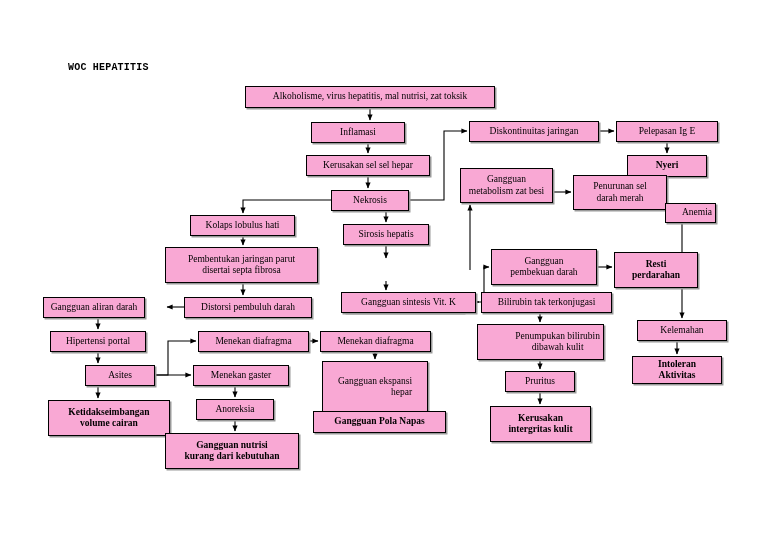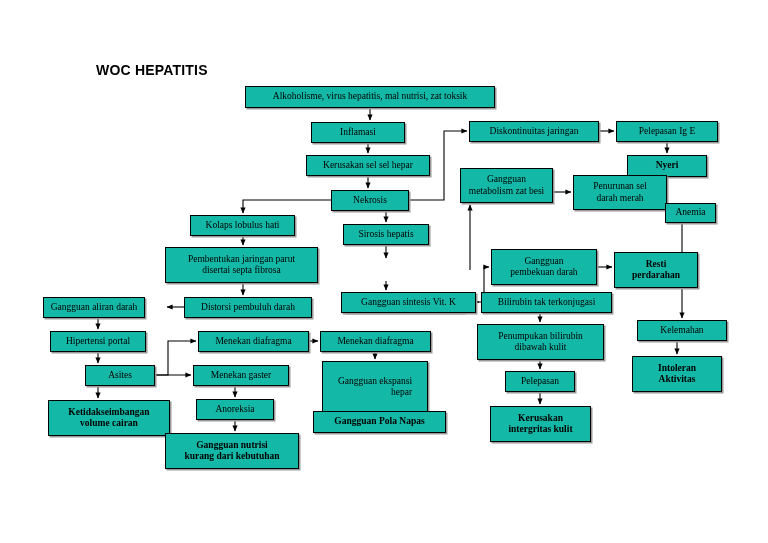--- a/index.html
+++ b/index.html
@@ -5,32 +5,31 @@
   html,body{margin:0;padding:0;background:#ffffff;}
   body{
     font-family:"Liberation Serif", serif;
     width:768px;height:543px;
     position:relative;overflow:hidden;
   }
   #canvas{position:absolute;left:0;top:0;width:768px;height:543px;}
   svg.edges{position:absolute;left:0;top:0;width:768px;height:543px;pointer-events:none;}
   .title{
     position:absolute;
-    font-family:Liberation Sans, sans-serif;
-    font-weight:bold;font-size:14px;
+    font-family:Liberation Mono, monospace;
+    font-weight:bold;font-size:10px;
     letter-spacing:.2px;
     color:#000;
     white-space:nowrap;
-    margin-left:28px;
   }
   .node{
     position:absolute;
     box-sizing:border-box;
     border:1px solid #000;
-    background:#14b8a6;
+    background:#f9a8d4;
     color:#000;
     display:flex;
     align-items:center;
     justify-content:center;
     text-align:center;
     font-size:9.5px;
     line-height:11.5px;
     padding:1px 3px;
     box-shadow:1.5px 1.5px 0 0 #9a9a9a;
   }
@@ -129,21 +128,21 @@
           <span>Gangguan</span>
           <span>metabolism zat besi</span>
         </div>
       </div>
       <div class="node" style="left: 573px; top: 175px; width: 94px; height: 35px;">
         <div>
           <span>Penurunan sel</span>
           <span>darah merah</span>
         </div>
       </div>
-      <div class="node" style="left: 665px; top: 203px; width: 51px; height: 20px;">
+      <div class="node" style="left: 665px; top: 203px; width: 51px; height: 20px; justify-content: flex-end;">
         <div>
           <span>Anemia</span>
         </div>
       </div>
       <div class="node" style="left: 190px; top: 215px; width: 105px; height: 21px;">
         <div>
           <span>Kolaps lobulus hati</span>
         </div>
       </div>
       <div class="node" style="left: 343px; top: 224px; width: 86px; height: 21px;">
@@ -202,21 +201,21 @@
       <div class="node" style="left: 198px; top: 331px; width: 111px; height: 21px;">
         <div>
           <span>Menekan diafragma</span>
         </div>
       </div>
       <div class="node" style="left: 320px; top: 331px; width: 111px; height: 21px;">
         <div>
           <span>Menekan diafragma</span>
         </div>
       </div>
-      <div class="node" style="left: 477px; top: 324px; width: 127px; height: 36px;">
+      <div class="node" style="left: 477px; top: 324px; width: 127px; height: 36px; justify-content: flex-end;">
         <div>
           <span>Penumpukan bilirubin</span>
           <span>dibawah kulit</span>
         </div>
       </div>
       <div class="node" style="left: 637px; top: 320px; width: 90px; height: 21px;">
         <div>
           <span>Kelemahan</span>
         </div>
       </div>
@@ -231,24 +230,24 @@
         </div>
       </div>
       <div class="node" style="left: 322px; top: 361px; width: 106px; height: 52px; text-align: right;">
         <div>
           <span>Gangguan ekspansi</span>
           <span>hepar</span>
         </div>
       </div>
       <div class="node" style="left: 505px; top: 371px; width: 70px; height: 21px;">
         <div>
-          <span>Pelepasan</span>
-        </div>
-      </div>
-      <div class="node bold" style="left: 632px; top: 356px; width: 90px; height: 36px;">
+          <span>Pruritus</span>
+        </div>
+      </div>
+      <div class="node bold" style="left: 632px; top: 356px; width: 90px; height: 28px;">
         <div>
           <span>Intoleran</span>
           <span>Aktivitas</span>
         </div>
       </div>
       <div class="node" style="left: 196px; top: 399px; width: 78px; height: 21px;">
         <div>
           <span>Anoreksia</span>
         </div>
       </div>

